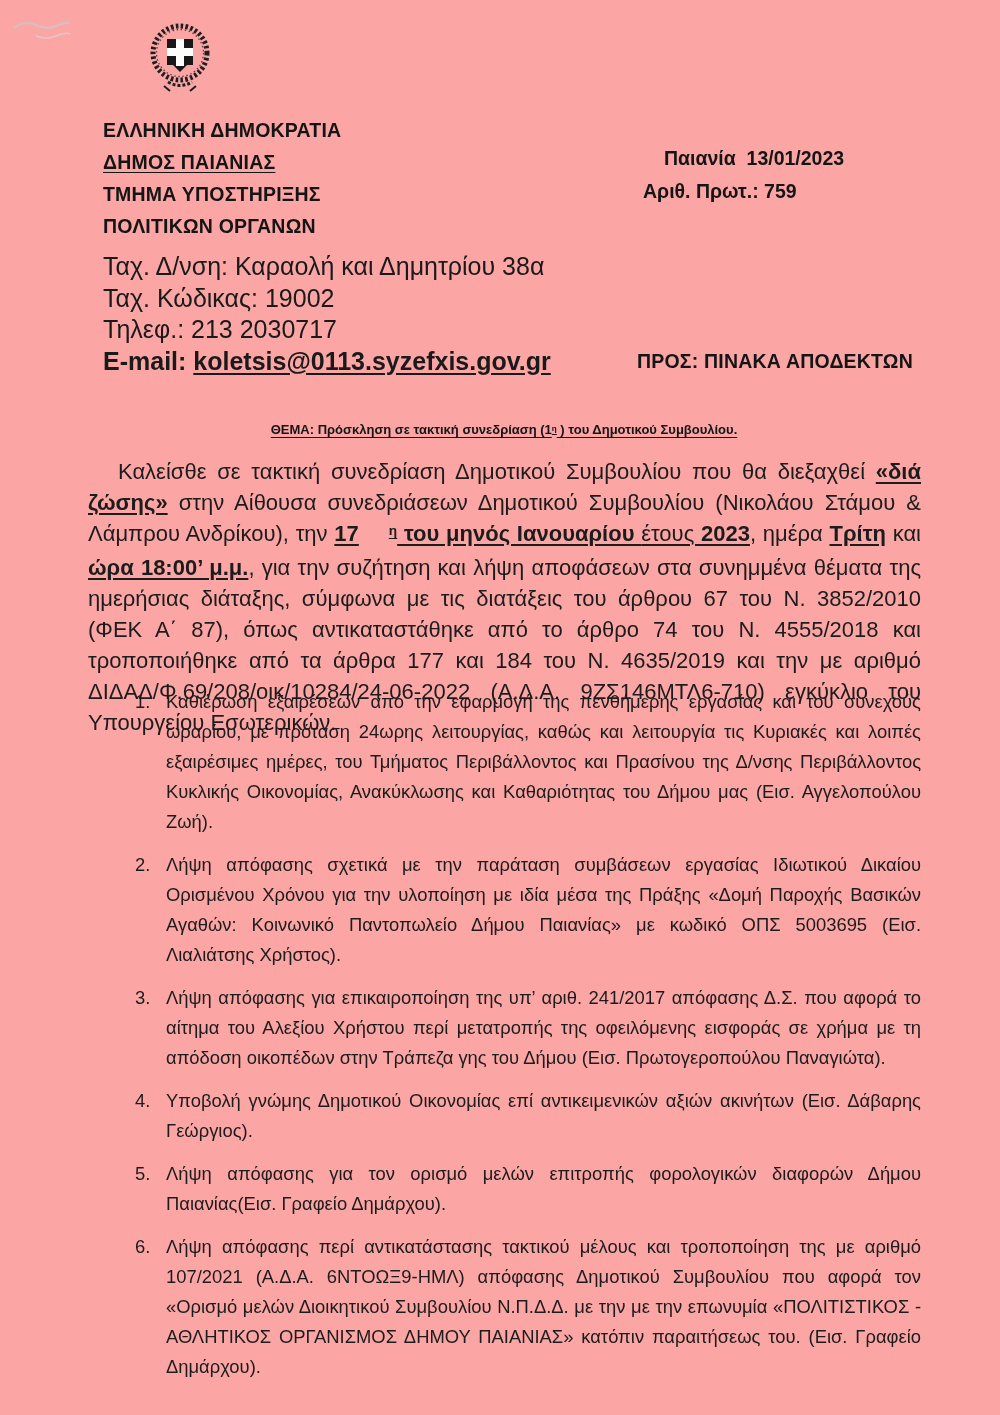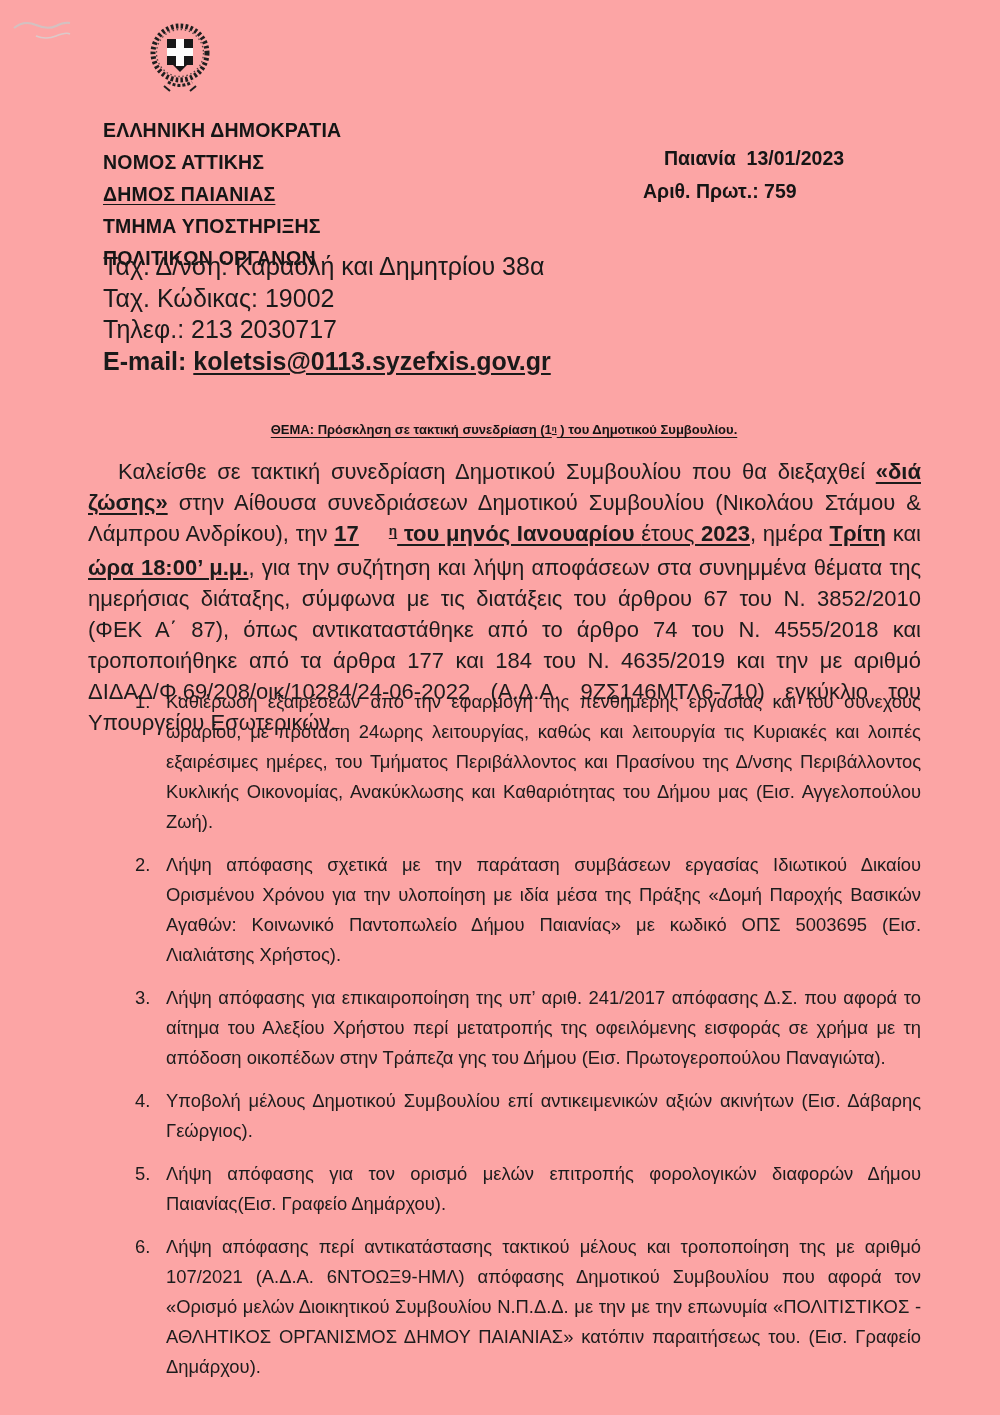--- a/index.html
+++ b/index.html
@@ -65,56 +65,56 @@
     <g>
       <rect x="21" y="19" width="26" height="26" fill="#181818"></rect>
       <path d="M27,45 L34,52 L41,45 Z" fill="#181818"></path>
       <rect x="30" y="19" width="8" height="27" fill="#fdfdfc"></rect>
       <rect x="21" y="28" width="26" height="8" fill="#fdfdfc"></rect>
     </g>
   </svg>
 
   <div class="org-block">
     <div>ΕΛΛΗΝΙΚΗ ΔΗΜΟΚΡΑΤΙΑ</div>
-    <div>ΝΟΜΟΣ ΑΤΤΙΚΗΣ</div>
     <div class="u">ΔΗΜΟΣ ΠΑΙΑΝΙΑΣ</div>
     <div>ΤΜΗΜΑ ΥΠΟΣΤΗΡΙΞΗΣ</div>
     <div>ΠΟΛΙΤΙΚΩΝ ΟΡΓΑΝΩΝ</div>
   </div>
 
   <div class="contact-block">
     <div>Ταχ. Δ/νση: Καραολή και Δημητρίου 38α</div>
     <div>Ταχ. Κώδικας: 19002</div>
     <div>Τηλεφ.: 213 2030717</div>
     <div><span class="b">E-mail: </span><span class="b u">koletsis@0113.syzefxis.gov.gr</span></div>
   </div>
 
   <div class="right-col-line city-date">Παιανία  13/01/2023</div>
   <div class="right-col-line protocol">Αριθ. Πρωτ.: 759</div>
+  <div class="right-col-line recipient">ΠΡΟΣ: ΠΙΝΑΚΑ ΑΠΟΔΕΚΤΩΝ</div>
 
   <div class="subject"><span class="b u">ΘΕΜΑ: Πρόσκληση σε τακτική συνεδρίαση  (1</span><span class="b u sup">η</span><span class="b u"> ) του Δημοτικού Συμβουλίου.</span></div>
 
   <p class="intro"><span>Καλείσθε σε τακτική συνεδρίαση Δημοτικού Συμβουλίου που θα διεξαχθεί </span><span class="b u">«διά ζώσης»</span><span> στην Αίθουσα συνεδριάσεων Δημοτικού Συμβουλίου (Νικολάου Στάμου &amp; Λάμπρου Ανδρίκου), την </span><span class="b u">17</span><span class="b u sup">η</span><span class="b u"> του μηνός Ιανουαρίου </span><span class="u">έτους </span><span class="b u">2023</span><span>, ημέρα </span><span class="b u">Τρίτη</span><span> και </span><span class="b u">ώρα 18:00’ μ.μ.</span><span>, για την συζήτηση και λήψη αποφάσεων στα συνημμένα θέματα της ημερήσιας διάταξης, σύμφωνα με τις διατάξεις του άρθρου 67 του Ν. 3852/2010 (ΦΕΚ Α΄ 87), όπως αντικαταστάθηκε από το άρθρο 74 του Ν. 4555/2018 και τροποποιήθηκε από τα άρθρα 177 και 184 του Ν. 4635/2019  και την με αριθμό ΔΙΔΑΔ/Φ.69/208/οικ/10284/24-06-2022 (Α.Δ.Α. 9ΖΣ146ΜΤΛ6-710) εγκύκλιο του Υπουργείου Εσωτερικών.</span></p>
 
   <div class="agenda">
     <div class="item">
       <span class="num">1.</span>
       <span class="txt">Καθιέρωση εξαιρέσεων από την εφαρμογή της πενθήμερης εργασίας και του συνεχούς ωραρίου, με πρόταση 24ωρης λειτουργίας, καθώς και λειτουργία τις Κυριακές και λοιπές εξαιρέσιμες ημέρες, του Τμήματος Περιβάλλοντος και Πρασίνου της Δ/νσης Περιβάλλοντος Κυκλικής Οικονομίας, Ανακύκλωσης και Καθαριότητας του Δήμου μας (Εισ. Αγγελοπούλου Ζωή).</span>
     </div>
     <div class="item">
       <span class="num">2.</span>
       <span class="txt">Λήψη απόφασης σχετικά με την παράταση συμβάσεων εργασίας Ιδιωτικού Δικαίου Ορισμένου Χρόνου για την υλοποίηση με ιδία μέσα  της Πράξης «Δομή Παροχής Βασικών Αγαθών: Κοινωνικό Παντοπωλείο Δήμου Παιανίας»  με κωδικό ΟΠΣ 5003695 (Εισ. Λιαλιάτσης Χρήστος).</span>
     </div>
     <div class="item">
       <span class="num">3.</span>
       <span class="txt">Λήψη απόφασης για επικαιροποίηση της υπ’ αριθ. 241/2017 απόφασης Δ.Σ. που αφορά το αίτημα του Αλεξίου Χρήστου περί μετατροπής της οφειλόμενης εισφοράς σε χρήμα με τη απόδοση οικοπέδων στην Τράπεζα γης του Δήμου (Εισ. Πρωτογεροπούλου Παναγιώτα).</span>
     </div>
     <div class="item">
       <span class="num">4.</span>
-      <span class="txt">Υποβολή μέλους Δημοτικού Συμβουλίου επί αντικειμενικών αξιών ακινήτων (Εισ. Δάβαρης Γεώργιος).</span>
+      <span class="txt">Υποβολή γνώμης Δημοτικού Οικονομίας επί αντικειμενικών αξιών ακινήτων (Εισ. Δάβαρης Γεώργιος).</span>
     </div>
     <div class="item">
       <span class="num">5.</span>
       <span class="txt">Λήψη απόφασης για τον ορισμό μελών επιτροπής φορολογικών διαφορών Δήμου Παιανίας(Εισ. Γραφείο Δημάρχου).</span>
     </div>
     <div class="item">
       <span class="num">6.</span>
       <span class="txt">Λήψη απόφασης περί αντικατάστασης τακτικού μέλους και τροποποίηση της με αριθμό 107/2021 (Α.Δ.Α. 6ΝΤΟΩΞ9-ΗΜΛ) απόφασης Δημοτικού Συμβουλίου που αφορά τον «Ορισμό μελών Διοικητικού Συμβουλίου Ν.Π.Δ.Δ. με την με την επωνυμία «ΠΟΛΙΤΙΣΤΙΚΟΣ - ΑΘΛΗΤΙΚΟΣ ΟΡΓΑΝΙΣΜΟΣ ΔΗΜΟΥ ΠΑΙΑΝΙΑΣ» κατόπιν παραιτήσεως του. (Εισ. Γραφείο Δημάρχου).</span>
     </div>
   </div>

